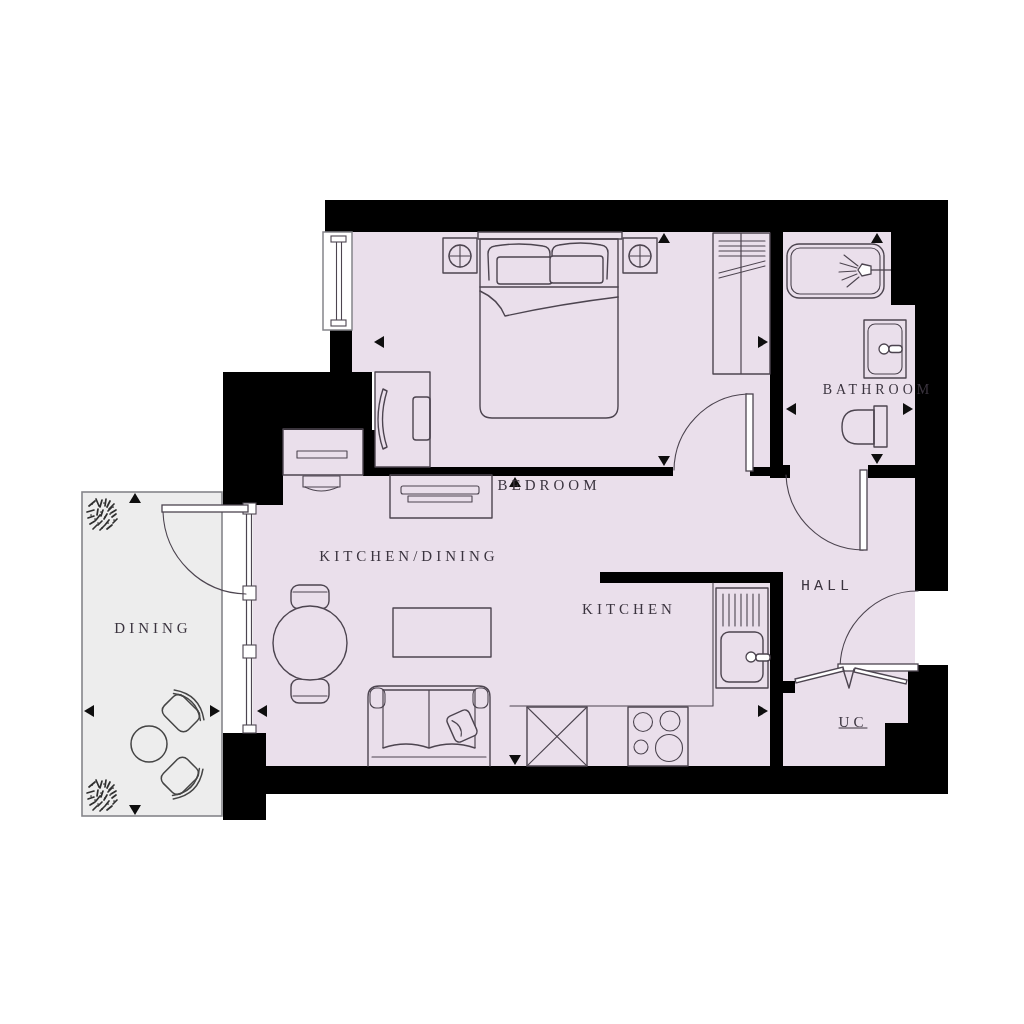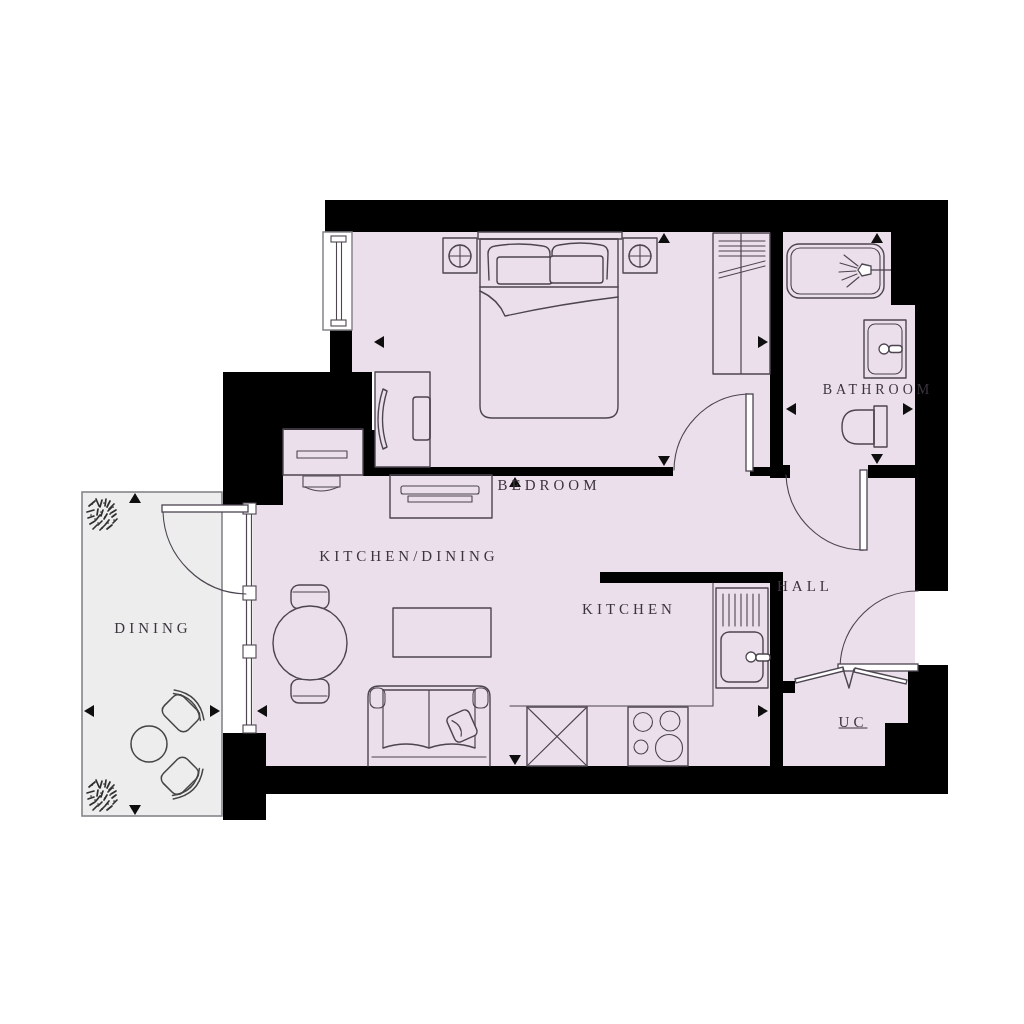--- a/index.html
+++ b/index.html
@@ -262,16 +262,16 @@
       <polygon class="arrow" points="758,705 758,717 768,711"></polygon>
       <polygon class="arrow" points="94,705 94,717 84,711"></polygon>
       <polygon class="arrow" points="210,705 210,717 220,711"></polygon>
     </g>
   </svg>
 
   <div class="room-label" style="left:549px;top:442px;margin-top:43px;">BEDROOM</div>
   <div class="room-label small" style="left:846px;top:390px;margin-left:32px;">BATHROOM</div>
   <div class="room-label" style="left:409px;top:556px;">KITCHEN/DINING</div>
   <div class="room-label" style="left:629px;top:609px;text-align:center;">KITCHEN</div>
-  <div class="room-label" style="left:805px;top:586px;">HALL</div>
+  <div class="room-label" style="left:827px;top:586px;font-family:Liberation Mono, monospace;">HALL</div>
   <div class="room-label" style="left:853px;top:722px;text-decoration:underline;">UC</div>
   <div class="room-label" style="left:153px;top:628px;">DINING</div>
 </div>
 
 </body></html>

